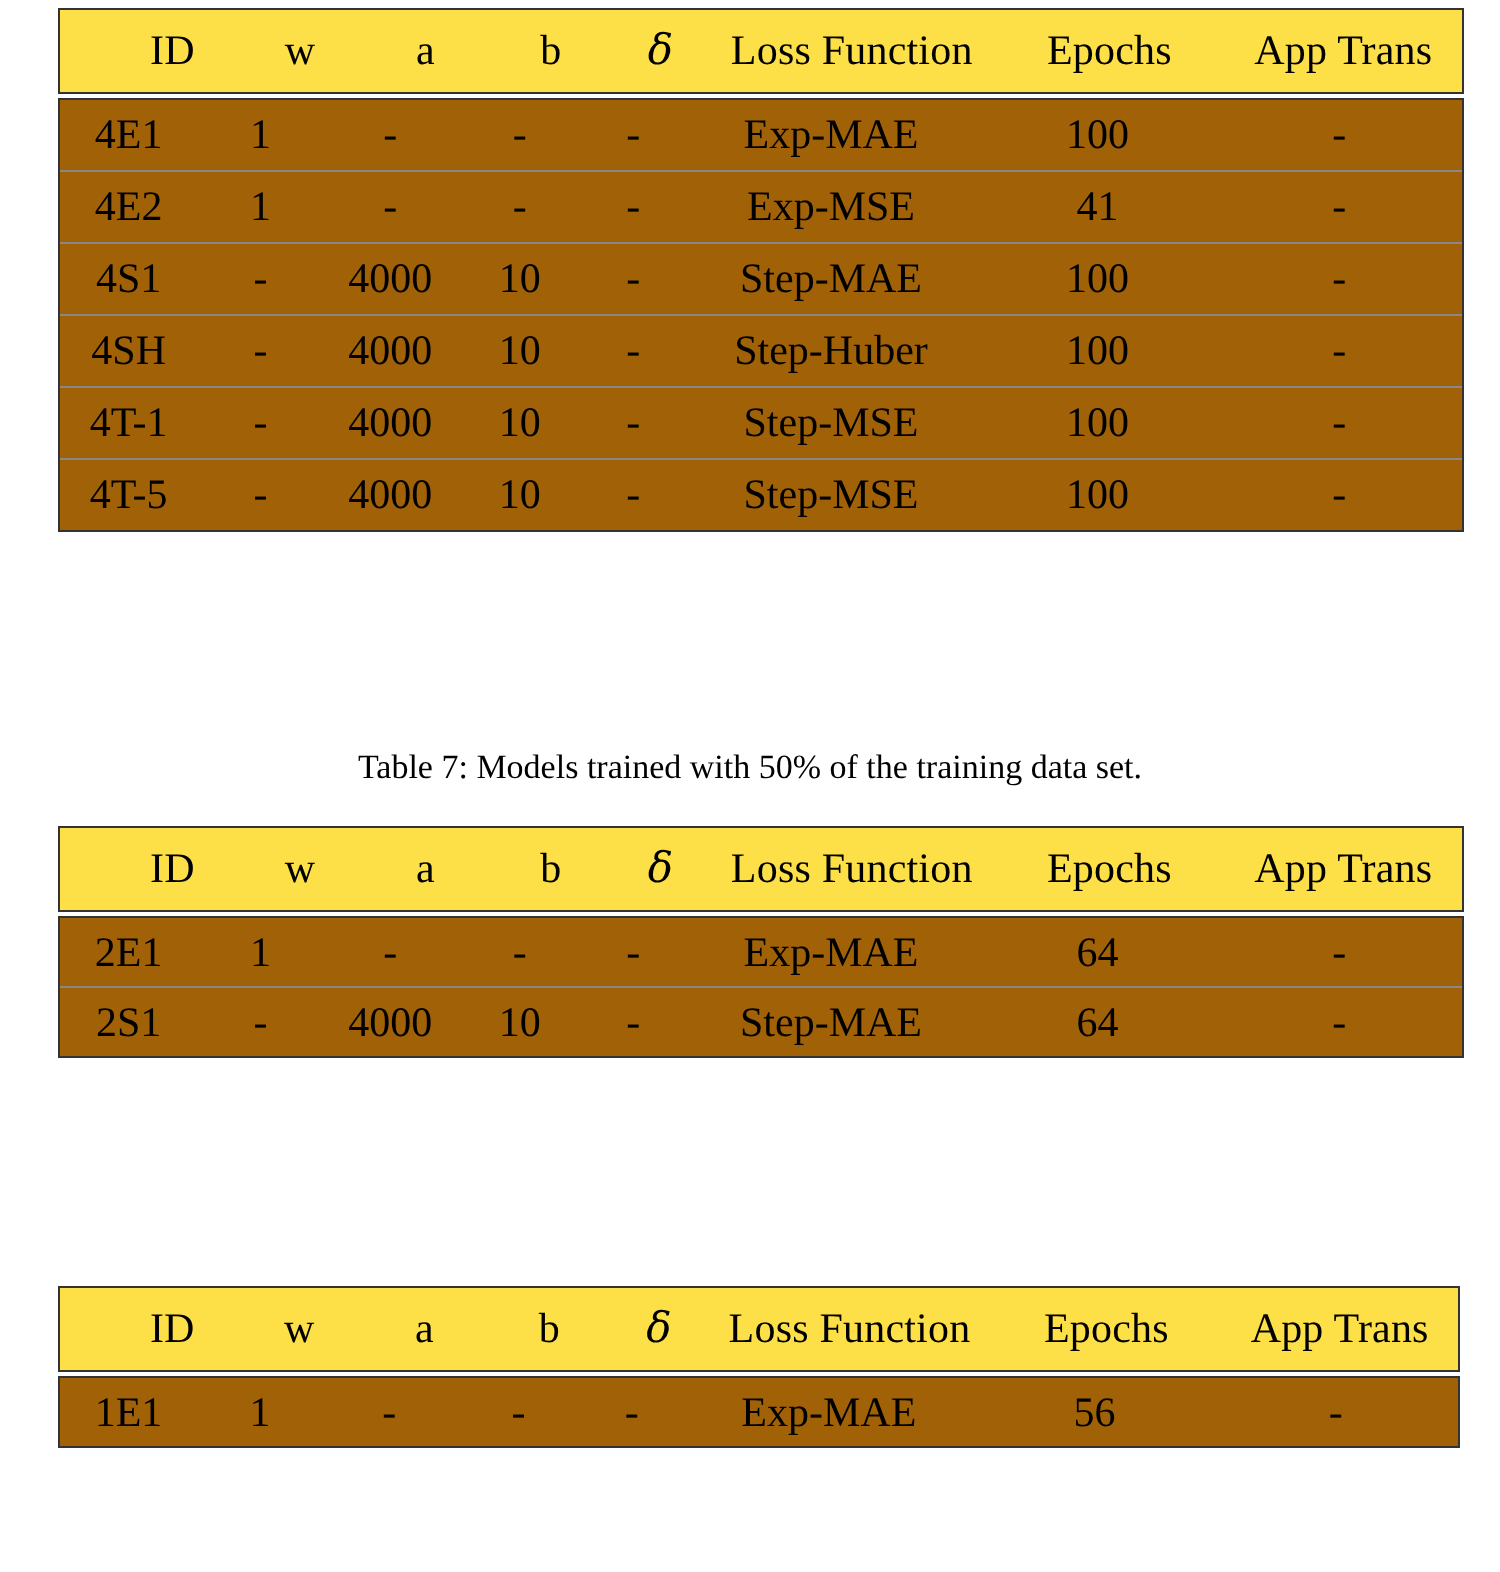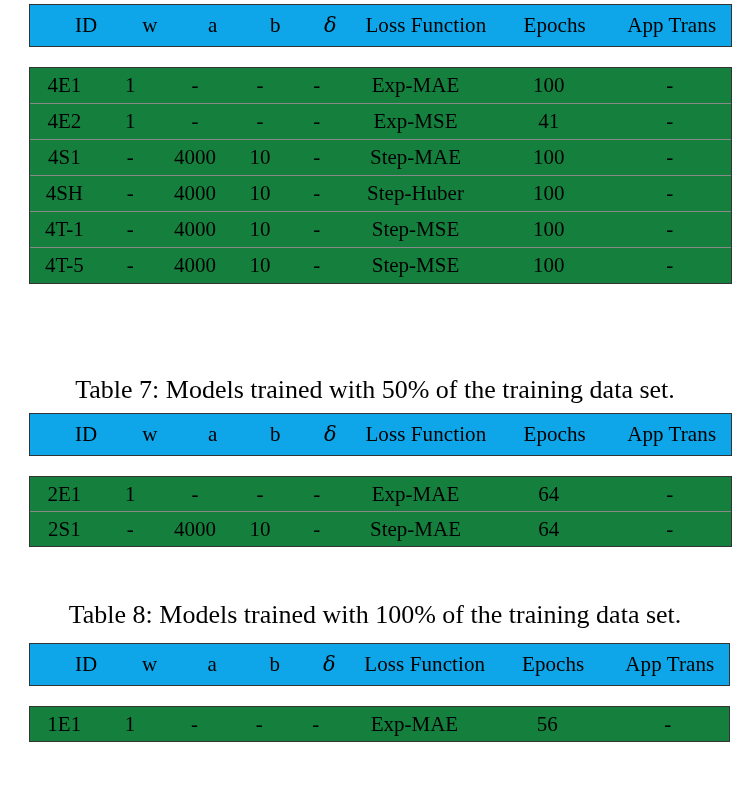--- a/index.html
+++ b/index.html
@@ -36,57 +36,57 @@
   .tbl th {
     text-align: center;
     vertical-align: middle;
     font-weight: normal;
     padding: 0;
   }
 
   
   .head-box {
     border: 1.6px solid #333333;
-    background: #0ea5e9;
+    background: #fde047;
     padding-left: 23px;
   }
   .head-box .tbl th {
     font-size: 21px;
     line-height: 1;
     height: 41px;
     letter-spacing: 0.1px;
   }
 
   
   .body-box {
     border: 1.6px solid #333333;
     border-top-width: 1.6px;
-    background: #15803d;
-    margin-top: 20px;
+    background: #a16207;
+    margin-top: 2px;
   }
   .body-box .tbl td {
     font-size: 21px;
     line-height: 1;
     border-bottom: 1px solid #888888;
   }
   .body-box .tbl tr:last-child td {
     border-bottom: none;
   }
 
   .delta {
     font-style: italic;
     font-family: "DejaVu Serif", "Liberation Serif", serif;
   }
 
   
   .caption {
     position: absolute;
     width: 100%;
     text-align: center;
-    font-size: 26px;
+    font-size: 17px;
     line-height: 1.2;
     color: #000000;
   }
 
   
   #table-1-block { left: 29px; top: 4px;  width: 703px; }
   #table-1-block .body-box .tbl td { height: 35px; }
 
   #caption-7 { left: 0; top: 374px; }
 
@@ -268,21 +268,20 @@
           <td>-</td>
           <td>Step-MAE</td>
           <td>64</td>
           <td>-</td>
         </tr>
       </tbody>
         </table>
     </div>
   </div>
 
-  <div class="caption" id="caption-8">Table 8: Models trained with 100% of the training data set.</div>
 
   <div class="table-block" id="table-3-block">
     <div class="head-box">
       <table class="tbl">
         <colgroup>
           <col style="width:9.8%">
             <col style="width:9.0%">
             <col style="width:9.5%">
           <col style="width:9.0%">
             <col style="width:7.2%">

